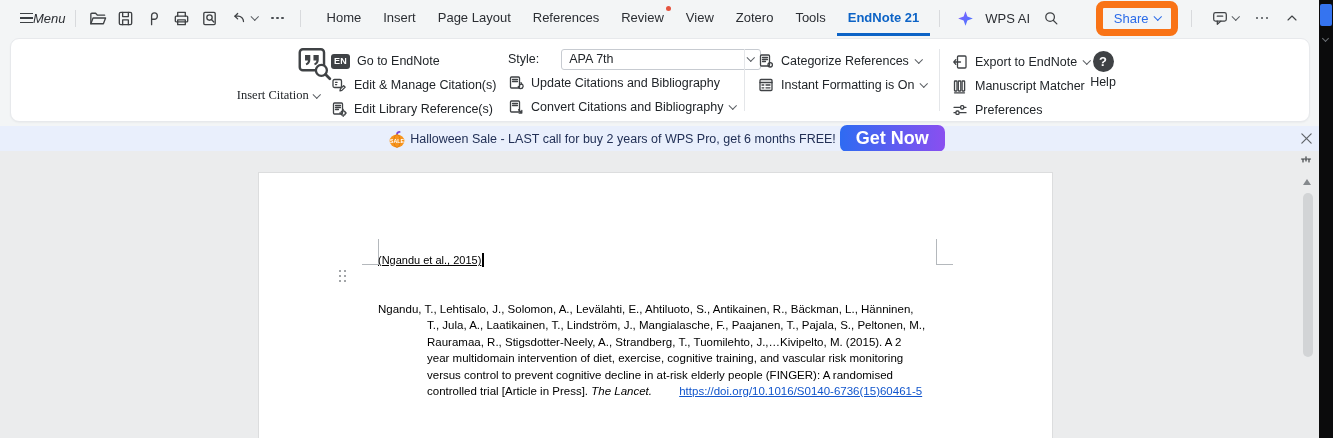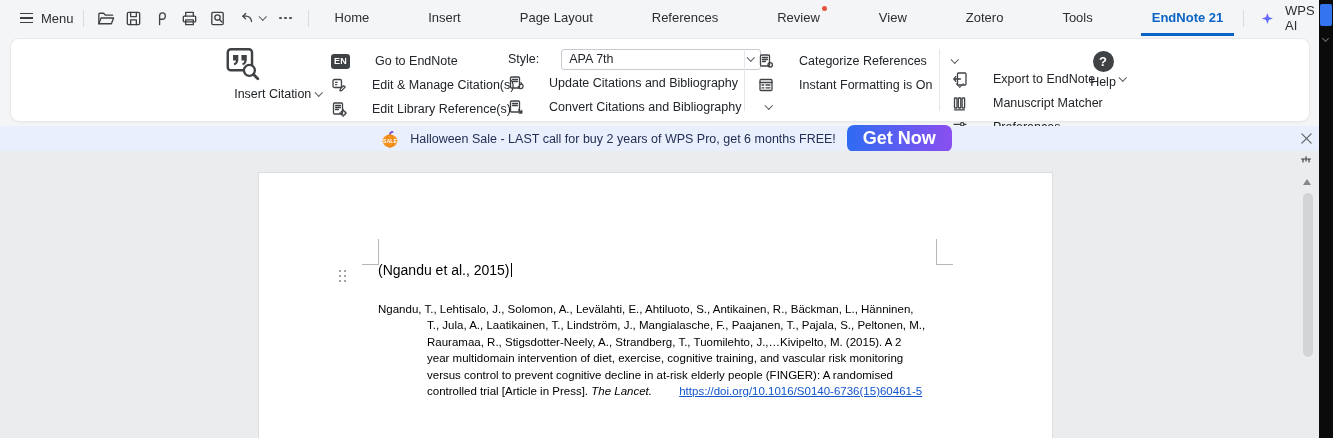--- a/index.html
+++ b/index.html
@@ -1,67 +1,67 @@
 <!DOCTYPE html>
 <html><head>
 <meta charset="utf-8">
 <style>
   * { margin:0; padding:0; box-sizing:border-box; }
   html,body { width:1333px; height:438px; overflow:hidden; }
   body { position:relative; font-family:"Liberation Sans", sans-serif; background:#f3f5f6; color:#2b2e33; }
 
   
   .titlebar { position:absolute; top:0; left:0; width:1333px; height:36px; background:#f3f5f6; display:flex; align-items:center; }
-  .menu-btn { display:flex; align-items:center; gap:8px; margin-left:20px; font-size:13px; cursor:default; }
+  .menu-btn { display:flex; align-items:center; margin-left:20px; font-size:13px; cursor:default;font-style:italic; }
   .hamburger { display:flex; flex-direction:column; gap:3px; }
   .hamburger i { display:block; width:13px; height:1.6px; background:#3c4044; }
   .vdiv { width:1px; height:17px; background:#d8dadd; margin:0 9px; flex:none; }
   .qat { display:flex; align-items:center; gap:2px; }
   .icon-btn { width:26px; height:26px; display:flex; align-items:center; justify-content:center; border-radius:4px; }
   .ic { stroke:#3f4245; fill:none; stroke-width:1.4; stroke-linecap:round; stroke-linejoin:round; }
   .dots3 { display:flex; gap:2.5px; align-items:center; }
   .dots3 i { width:2.5px; height:2.5px; border-radius:50%; background:#4a4e53; }
   .chev { display:inline-block; width:5.5px; height:5.5px; border-right:1.4px solid #5a5e63; border-bottom:1.4px solid #5a5e63; transform:rotate(45deg) translate(-1px,-1px); }
-  .tabs { display:flex; align-items:stretch; height:36px; margin-left:6px;gap:37px; }
+  .tabs { display:flex; align-items:stretch; height:36px; margin-left:6px; }
   .tab { padding:0 11px; line-height:36px; font-size:13px; position:relative; white-space:nowrap; }
   .tab.active { color:#0c63c6; font-weight:bold; box-shadow:inset 0 -3px 0 #0c63c6; }
   .tab .dot { position:absolute; top:6px; right:4px; width:5px; height:5px; border-radius:50%; background:#e5543f; }
   .wpsai { display:flex; align-items:center; gap:11px; font-size:13px; padding:0 8px; }
   .spacer { flex:1; }
   .share-btn { display:flex; align-items:center; gap:6px; border:7px solid #f97316; color:#2b6be8; border-radius:8px; padding:3px 11px; font-size:13px; background:#fff0; }
   .share-btn .chev { border-color:#2b6be8; }
   .tb-right { display:flex; align-items:center; gap:4px; margin-right:28px; }
 
   
   .ribbon { position:absolute; left:10px; top:38px; width:1300px; height:84px; background:#ffffff; border:1px solid #e7e9ec; border-radius:9px; box-shadow:0 1px 2px rgba(0,0,0,0.04); font-size:12.5px; color:#212529; }
-  .grp-insert { position:absolute; left:212px; top:7px; width:110px; text-align:left; }
+  .grp-insert { position:absolute; left:212px; top:7px; width:110px; text-align:right;font-family:Liberation Serif, serif; }
   .grp-insert .lbl { display:flex; align-items:center; justify-content:center; gap:5px; margin-top:2px; }
   .rb-col { position:absolute; display:flex; flex-direction:column; }
-  .rb-row { display:flex; align-items:center; gap:25px; height:24px; white-space:nowrap; }
+  .rb-row { display:flex; align-items:center; gap:7px; height:24px; white-space:nowrap; }
   .vsep { position:absolute; top:10px; height:62px; width:1px; background:#e4e6e9; }
   .en-badge { width:19px; height:15px; background:#3f4245; color:#fff; border-radius:3px; font-size:9px; font-weight:bold; display:flex; align-items:center; justify-content:center; letter-spacing:0.2px; flex:none; }
   .style-row { display:flex; align-items:center; gap:22px; height:24px; }
   .style-select { width:200px; height:21px; border:1px solid #c7cbd1; border-radius:3px; background:#fff; display:flex; align-items:center; justify-content:space-between; padding:0 7px; }
   .help-grp { position:absolute; left:1072px; top:12px; width:40px; text-align:center; }
   .help-circle { width:21px; height:21px; border-radius:50%; background:#3f4245; color:#fff; font-weight:bold; font-size:13px; display:flex; align-items:center; justify-content:center; margin:0 auto 3px; }
 
   
-  .banner { position:absolute; left:0; top:126px; width:1333px; height:25px; background:#e9effc; display:flex; align-items:center; justify-content:center; gap:11px; }
+  .banner { position:absolute; left:0; top:126px; width:1333px; height:25px; background:#e9effc; display:flex; align-items:center; justify-content:center; gap:4px; }
   .banner-msg { font-size:12.5px; color:#223056; }
   .cta-btn { background:linear-gradient(90deg,#2e6bf2,#8a4ff0); color:#fff; font-size:18px; font-weight:bold; border:none; border-radius:7px; padding:3px 16px; }
   .banner-close { position:absolute; right:18px; top:4px; width:17px; height:17px; display:flex; align-items:center; justify-content:center; }
 
   
   .doc-area { position:absolute; left:0; top:151px; width:1333px; height:287px; background:#ebeced; }
   .page { position:absolute; left:258px; top:21px; width:795px; height:266px; background:#ffffff; border:1px solid #dcddde; border-bottom:none; color:#000; }
   .corner-l { position:absolute; left:103px; top:66px; width:17px; height:26px; border-right:1px solid #b4b8bc; border-bottom:1px solid #b4b8bc; }
   .corner-r { position:absolute; left:677px; top:66px; width:17px; height:26px; border-left:1px solid #b4b8bc; border-bottom:1px solid #b4b8bc; }
   .drag-handle { position:absolute; left:80px; top:97px; display:grid; grid-template-columns:repeat(2,2.4px); grid-auto-rows:2.4px; gap:2.6px; }
   .drag-handle i { background:#84888d; border-radius:50%; }
-  .citation-line { position:absolute; left:119px; top:89px; font-size:14px; display:flex; align-items:center; }
+  .citation-line { position:absolute; left:119px; top:80px; font-size:11px; display:flex; align-items:center;text-decoration:underline; }
   .caret-bar { width:1.3px; height:14px; background:#000; margin-left:1px; }
   .reference { position:absolute; left:119px; top:128px; width:549px; font-size:11.5px; line-height:16.4px; padding-left:49px; text-indent:-49px; }
   .reference a { color:#1155cc; text-decoration:underline;margin-left:24px; }
 
   
   .scroll-up { position:absolute; left:1303px; top:179px; width:0; height:0; border-left:4.5px solid transparent; border-right:4.5px solid transparent; border-bottom:6px solid #85898d; }
   .scroll-thumb { position:absolute; left:1303px; top:193px; width:10px; height:164px; background:#d2d4d6; border-radius:5px; }
   .ruler-btn { position:absolute; left:1300px; top:154px; }
   .edge-strip { position:absolute; right:0; top:0; width:14px; height:438px; background:#0b0b0c; }
   .edge-blue { position:absolute; left:1px; top:4px; width:12px; height:22px; background:#3574f0; border-radius:2px; }
@@ -279,21 +279,21 @@
           <path d="M2 5.5h12"></path>
           <path d="M4 8h1.8M4 10.8h1.8M8 8h4M8 10.8h4"></path>
         </svg>
       <span>Instant Formatting is On</span>
       <span class="chev"></span>
     </div>
   </div>
 
   <div class="vsep" style="left:928px;"></div>
 
-  <div class="rb-col" style="left:941px; top:28px;">
+  <div class="rb-col" style="left:941px; top:11px;">
     <div class="rb-row">
       <svg class="ic" width="16" height="16" viewBox="0 0 16 16" style="stroke-width:1.3">
           <rect x="5.5" y="2" width="8.5" height="12" rx="1"></rect>
           <path d="M8.5 8H1.8M3.8 5.6L1.8 8l2 2.4"></path>
         </svg>
       <span>Export to EndNote</span>
       <span class="chev"></span>
     </div>
     <div class="rb-row">
       <svg class="ic" width="16" height="16" viewBox="0 0 16 16" style="stroke-width:1.3">

